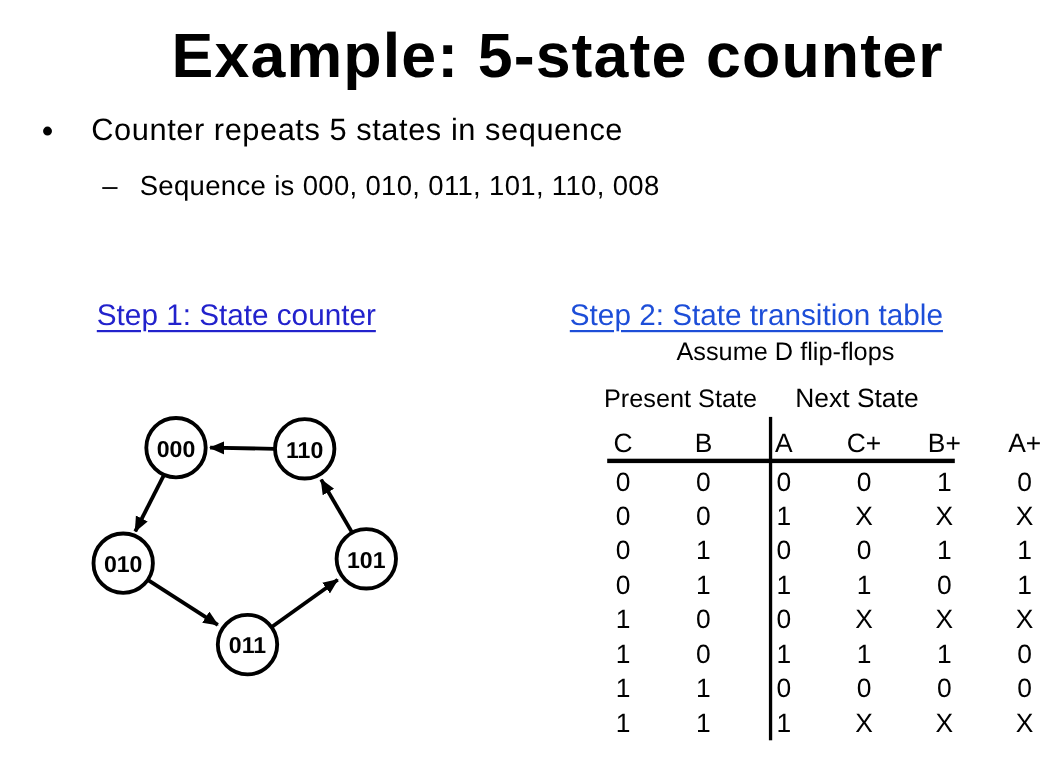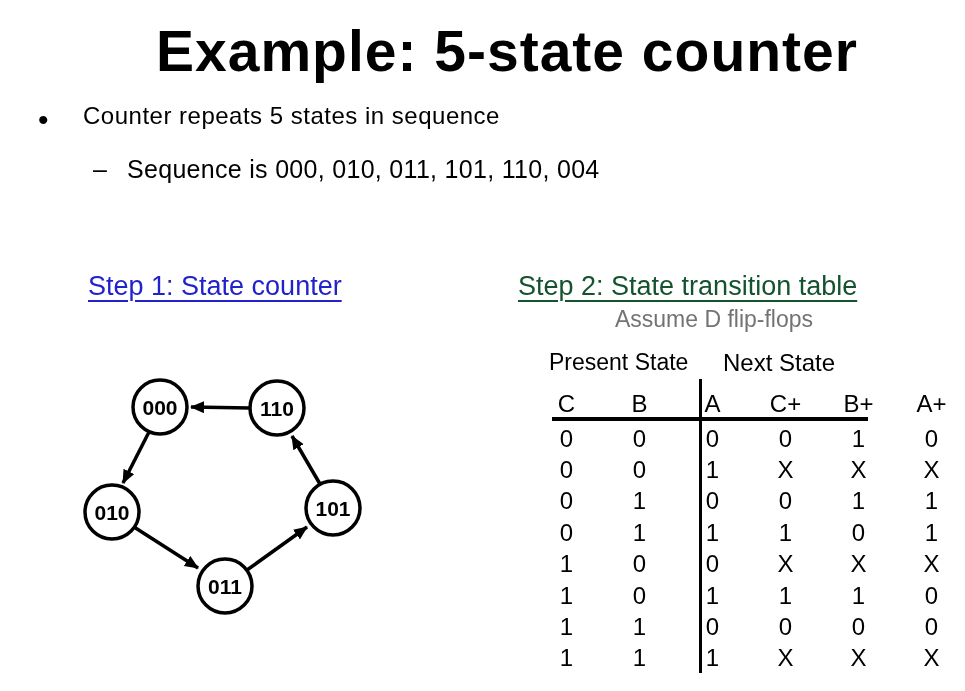--- a/index.html
+++ b/index.html
@@ -11,21 +11,21 @@
 
   
   .slide-title{
     left:156px;top:18px;
     font-size:57px;font-weight:bold;letter-spacing:1px;
     white-space:nowrap;color:#000;
   }
 
   
   .bullet-dot{left:38px;top:103px;font-size:30px;}
-  .bullet-text{left:83px;top:102px;font-size:24px;letter-spacing:.5px;white-space:nowrap;}
+  .bullet-text{left:83px;top:102px;font-size:28px;letter-spacing:.5px;white-space:nowrap;}
   .subbullet-dash{left:93px;top:155px;font-size:25px;}
   .subbullet-text{left:127px;top:155px;font-size:25px;letter-spacing:.3px;white-space:nowrap;}
 
   
   .step-heading{
     font-size:27px;line-height:31px;white-space:nowrap;
     text-decoration:underline;text-decoration-thickness:2px;text-underline-offset:5px;
   }
   .step1-heading{left:88px;top:271px;}
   .step2-heading{left:518px;top:271px;}
@@ -56,21 +56,21 @@
   .edge{stroke:#000;stroke-width:3.5px;}
 </style>
 </head>
 <body>
 
 <div class="abs slide-title">Example: 5-state counter</div>
 
 <div class="abs bullet-dot">•</div>
 <div class="abs bullet-text">Counter repeats 5 states in sequence</div>
 <div class="abs subbullet-dash">–</div>
-<div class="abs subbullet-text">Sequence is 000, 010, 011, 101, 110, 004</div>
+<div class="abs subbullet-text">Sequence is 000, 010, 011, 101, 110, 008</div>
 
 <div class="abs step-heading step1-heading" style="color:#2222cc">Step 1: State counter</div>
 
 <svg class="abs diagram-svg" width="300" height="245" viewBox="0 0 300 245">
   <defs>
     <marker id="arrow" markerUnits="userSpaceOnUse" markerWidth="16" markerHeight="14" refX="13" refY="6" orient="auto">
       <polygon points="0 0, 14 6, 0 12" fill="#000"></polygon>
     </marker>
   </defs>
 
@@ -95,22 +95,22 @@
   <g>
     <circle class="state-circle" cx="263" cy="133" r="27"></circle>
     <text class="state-label" x="263" y="141" text-anchor="middle">101</text>
   </g>
   <g>
     <circle class="state-circle" cx="155" cy="211" r="27"></circle>
     <text class="state-label" x="155" y="219" text-anchor="middle">011</text>
   </g>
 </svg>
 
-<div class="abs step-heading step2-heading" style="color:#14532d">Step 2: State transition table</div>
-<div class="abs assume" style="color:#737373">Assume D flip-flops</div>
+<div class="abs step-heading step2-heading" style="color:#1d4ed8">Step 2: State transition table</div>
+<div class="abs assume" style="color:#000000">Assume D flip-flops</div>
 
 <div class="abs present-label">Present State</div>
 <div class="abs next-label">Next State</div>
 
 <div class="abs ttable-head">
   <div class="tcell">C</div>
   <div class="tcell">B</div>
   <div class="tcell">A</div>
   <div class="tcell">C+</div>
   <div class="tcell">B+</div>

